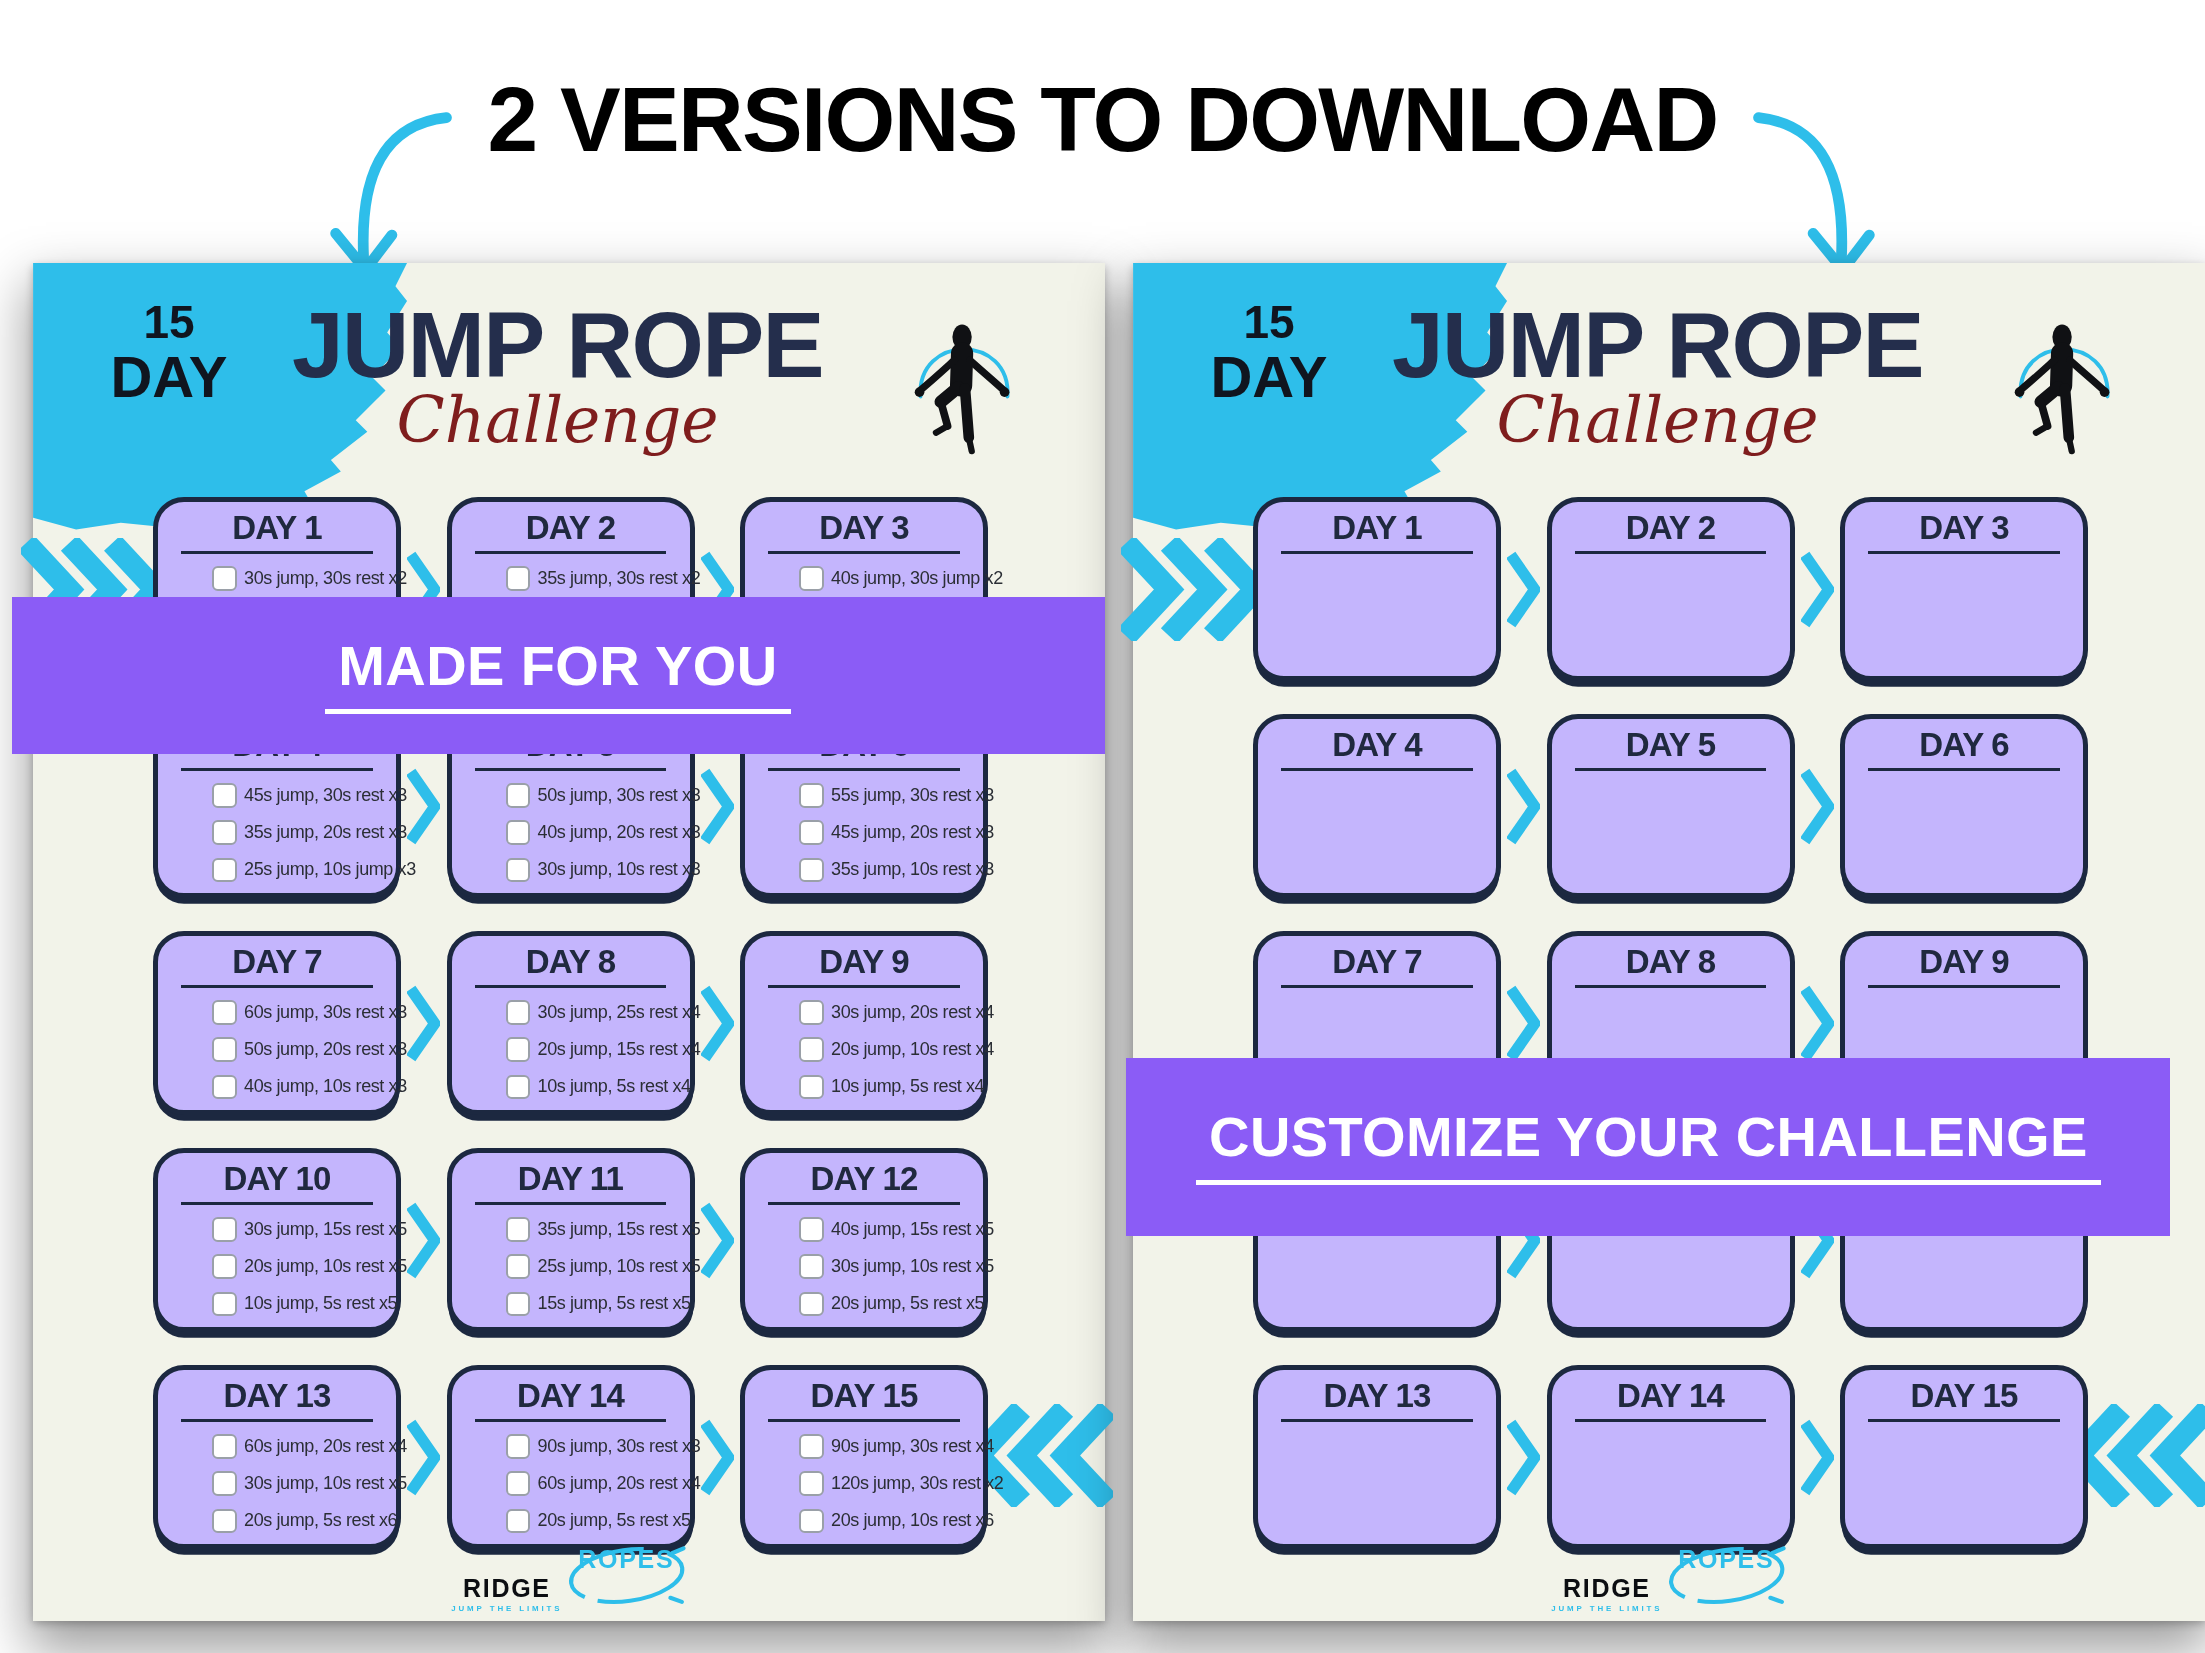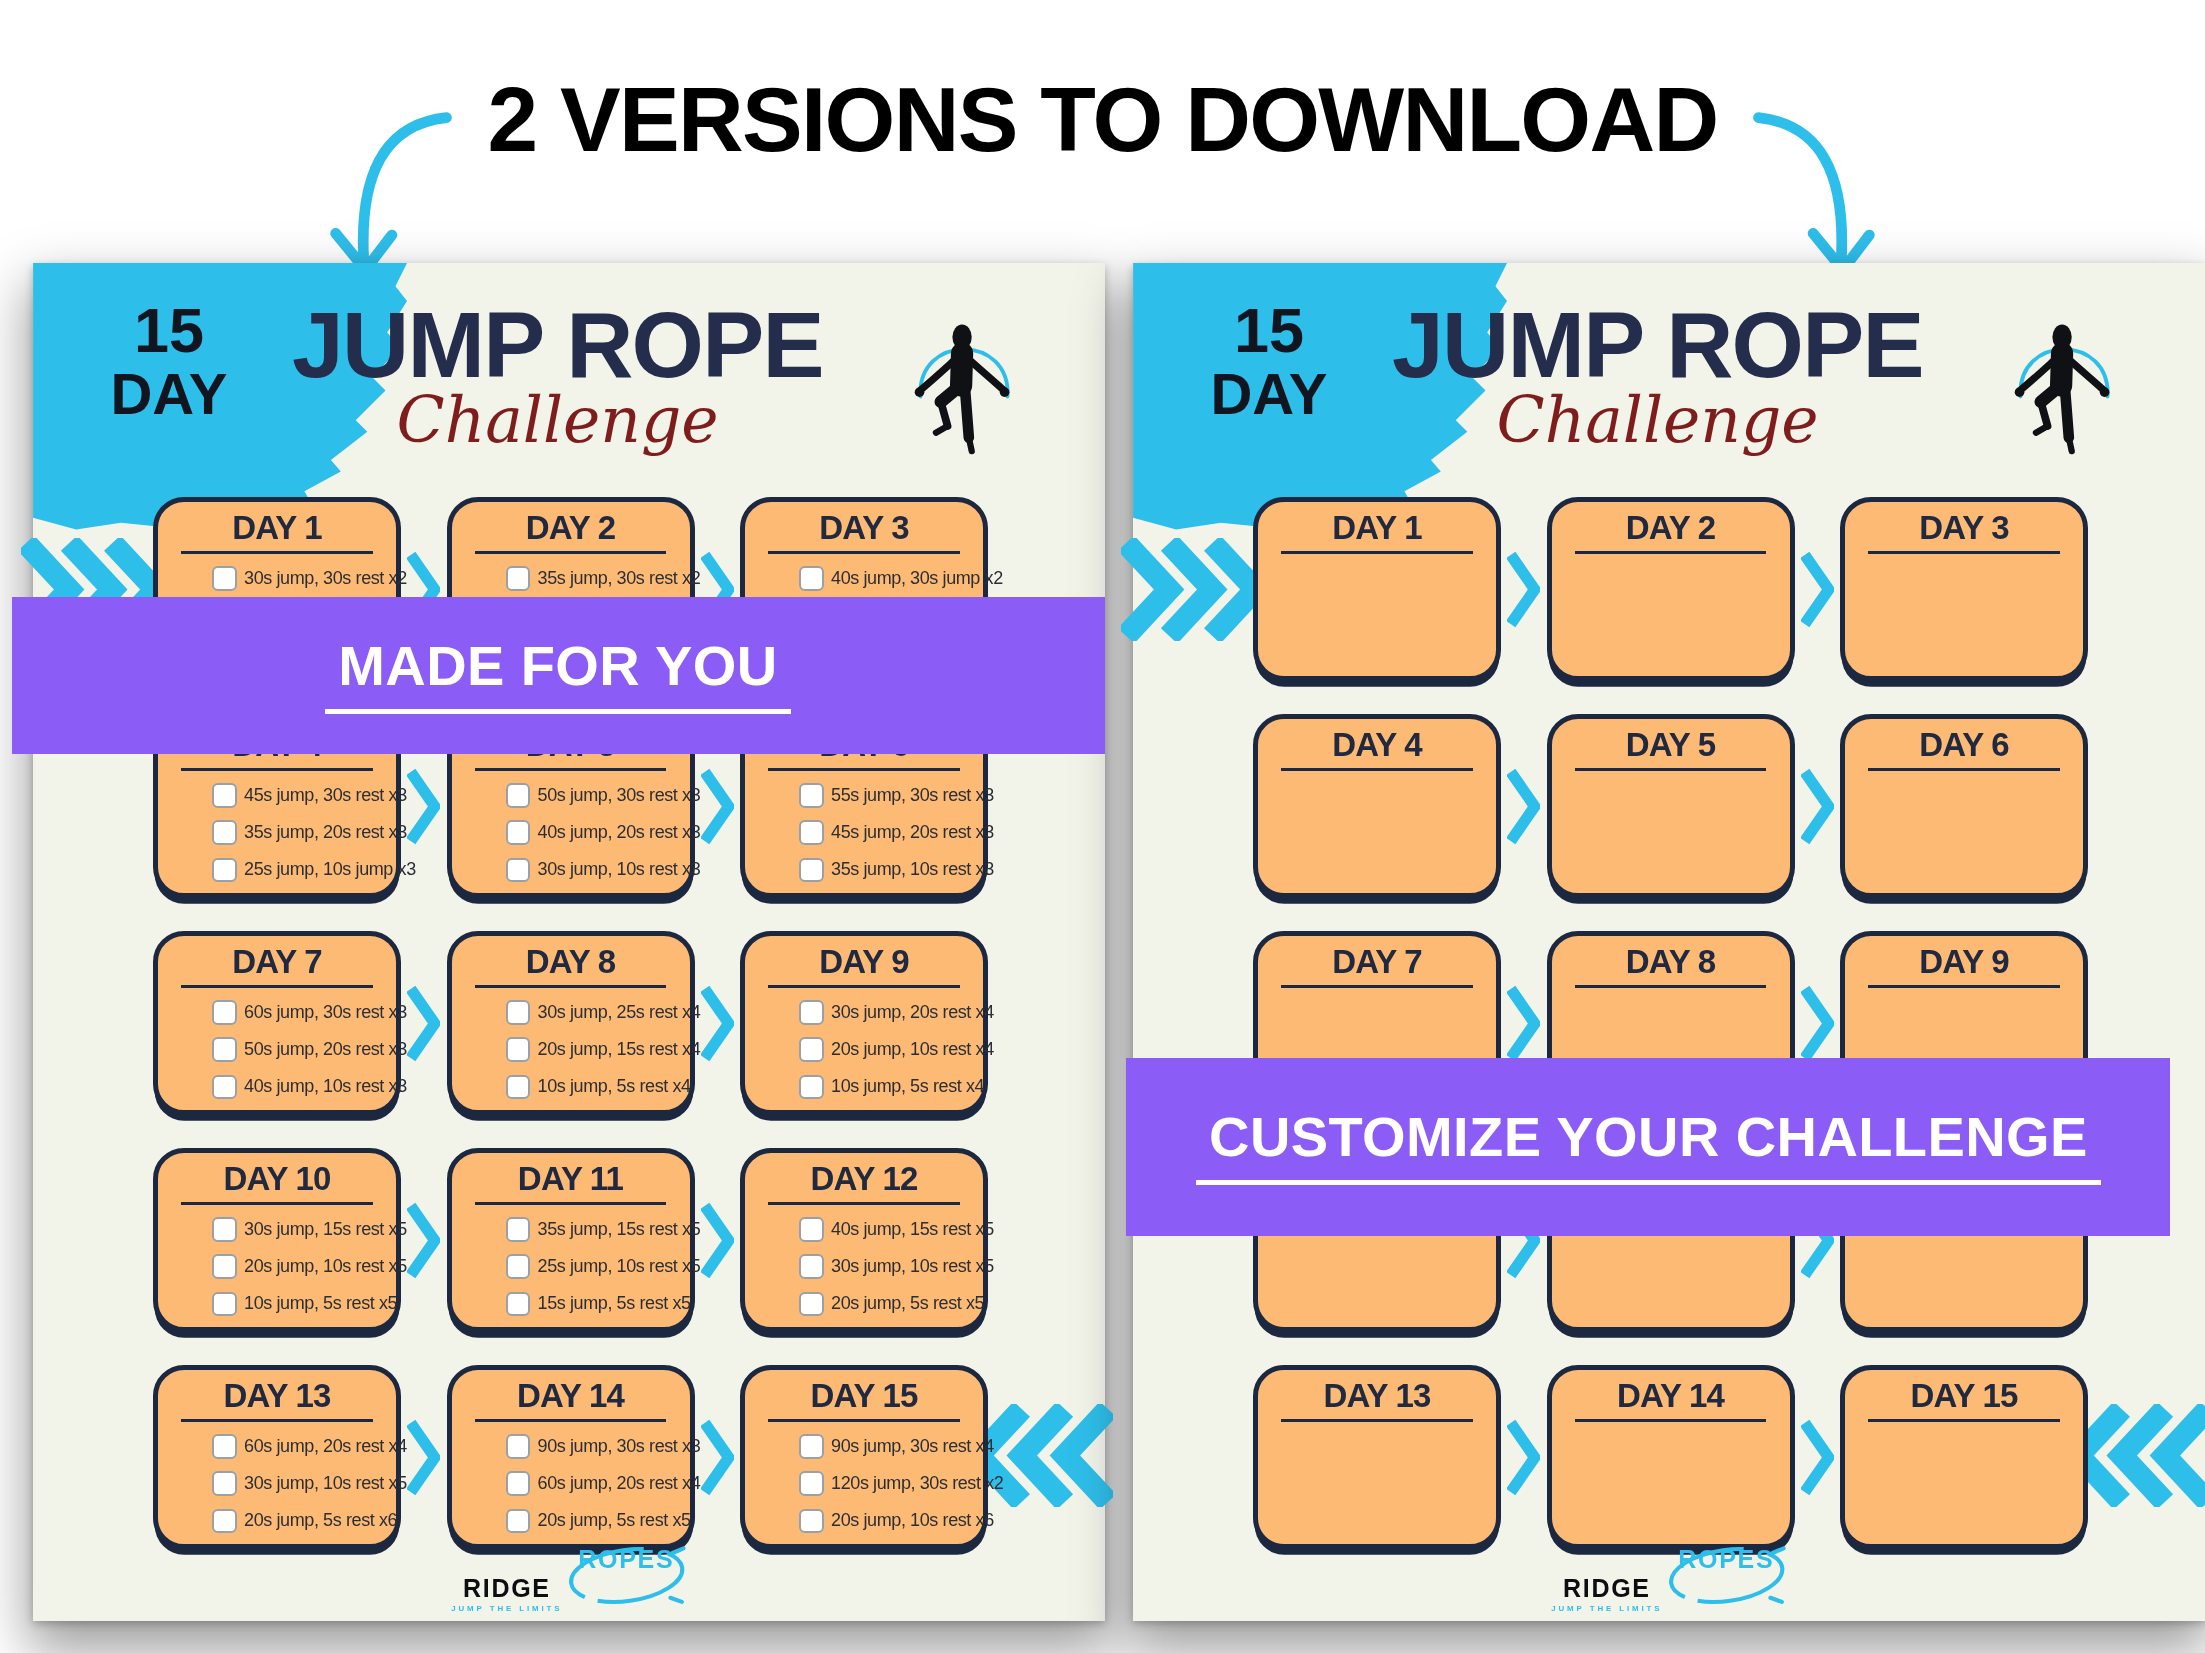--- a/index.html
+++ b/index.html
@@ -14,34 +14,34 @@
   
   .poster{position:absolute;top:263px;width:1072px;height:1358px;background:#F2F3E9;
           box-shadow:0 3.3px 8.3px rgba(0,0,0,.25), 0 25px 50px 5px rgba(0,0,0,.38);}
   .poster-left{left:33px;}
   .poster-right{left:1133px;}
 
   
   .blob{position:absolute;left:0;top:0;width:389px;height:273px;}
   .badge{position:absolute;left:45px;top:36px;width:182px;text-align:center;color:#10151f;
          font-weight:700;line-height:1;z-index:2;}
-  .badge-days{font-size:63px;}
+  .badge-days{font-size:46px;}
   .badge-label{font-size:58px;margin-top:3.3px;}
   .poster-title{position:absolute;left:198px;top:36px;width:653px;text-align:center;
                 font-size:93px;font-weight:700;letter-spacing:-1.7px;color:#242E4C;line-height:1;}
   .poster-subtitle{position:absolute;left:198px;top:126px;width:653px;text-align:center;
                    font-family:"DejaVu Serif",serif;font-style:italic;font-weight:400;
                    font-size:63px;color:#7f1d1d;line-height:1;}
   .jump-icon{position:absolute;right:83px;top:28px;width:116px;height:182px;}
 
   
   .grid{position:absolute;left:120px;top:234px;width:835px;display:flex;flex-direction:column;
         gap:33px;z-index:1;}
   .day-row{display:flex;justify-content:space-between;align-items:stretch;height:184px;}
-  .day-card{width:248px;height:184px;box-sizing:border-box;background:#fdba74;
+  .day-card{width:248px;height:184px;box-sizing:border-box;background:#c4b5fd;
             border:5px solid #1C2840;border-radius:31px;box-shadow:0 7.4px 0 -1.7px #1C2840;
             padding:8.3px 10px 0;text-align:center;}
   .day-card-title{font-size:33px;font-weight:700;color:#20293F;letter-spacing:-0.8px;line-height:1.1;}
   .day-card-rule{height:3.3px;background:#1C2840;margin:4.1px 13.2px 12.4px;}
   .day-card-items{display:flex;flex-direction:column;gap:12.4px;}
   .day-item{display:flex;align-items:center;gap:7.4px;text-align:left;padding-left:44px;}
   .checkbox{width:20.7px;height:20.7px;border:2.5px solid #9AA0A8;border-radius:5.8px;background:#fff;
             flex:0 0 auto;}
   .day-item-text{font-size:18px;color:#2B2E35;letter-spacing:-0.4px;white-space:nowrap;}
 

